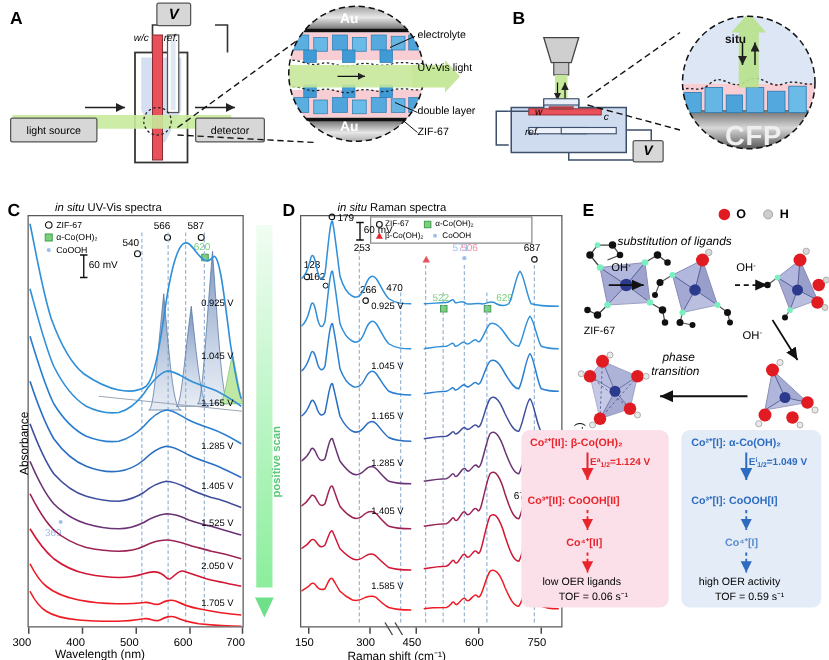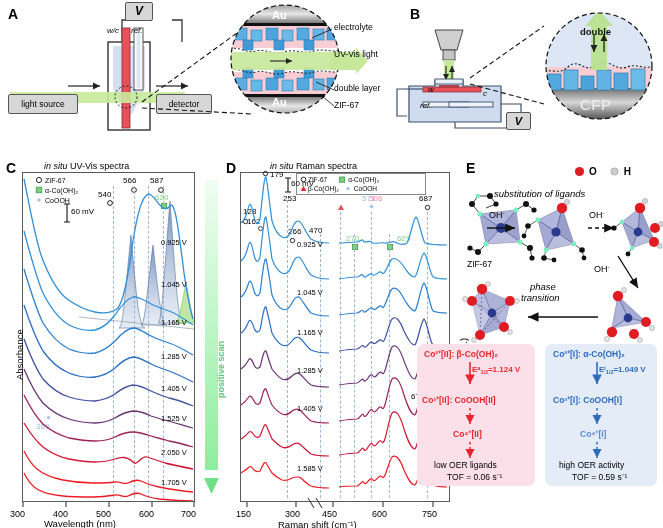--- a/index.html
+++ b/index.html
@@ -243,22 +243,22 @@
         <rect x="86" y="57" width="14" height="21" fill="#6bbbe8" stroke="#2f7fb5" stroke-width="0.7"></rect>
       </g>
       <path d="M0,60 C8,56 14,64 24,54 C34,46 40,62 52,53 C64,45 70,60 82,55 C92,51 100,58 108,54" stroke="#222" stroke-width="1.1" fill="none" stroke-dasharray="2,2"></path>
 
       <path d="M46,58 L46,14 L40,14 L54,-2 L68,14 L62,14 L62,58 Z" fill="#b8e38c" opacity="0.92"></path>
       <path d="M49,22 L49,40" stroke="#111" stroke-width="1.2" marker-end="url(#arrA)"></path>
       <path d="M59,40 L59,22" stroke="#111" stroke-width="1.2" marker-end="url(#arrA)"></path>
     </g>
     <circle cx="54" cy="54" r="53" fill="none" stroke="#111" stroke-width="1.2" stroke-dasharray="5,3"></circle>
   </svg>
-  <div class="abs lbl" style="left:580px;top:26px;font-size:9.5px;font-weight:bold;color:#111;">double</div>
-  <div class="abs lbl" style="left:580px;top:96px;font-size:15px;font-weight:normal;color:#efefef;letter-spacing:0.5px;">CFP</div>
+  <div class="abs lbl" style="left:580px;top:26px;font-size:9.5px;font-weight:bold;color:#111;">situ</div>
+  <div class="abs lbl" style="left:580px;top:96px;font-size:22px;font-weight:bold;color:#efefef;letter-spacing:0.5px;">CFP</div>
 
   <div class="abs panel-letter" style="left:6px;top:160px;">C</div>
   <div class="abs ttl lbl" style="left:44px;top:161px;">
     <span class="ital">in situ</span><span> UV-Vis spectra</span>
   </div>
 
   <div class="abs plotframe" style="left:22px;top:172px;width:173px;height:330px;"></div>
 
   <div class="abs" style="left:34px;top:175px;">
     <div style="display:flex;align-items:center;height:10px;">
@@ -435,21 +435,21 @@
   <div class="abs lbl" style="left:283px;top:194px;font-size:8px;">253</div>
   <div class="abs lbl" style="left:288px;top:227px;font-size:8px;">266</div>
   <svg class="abs" style="left:289px;top:237px;" width="7" height="7">
       <circle cx="3.5" cy="3.5" r="2.2" fill="none" stroke="#111" stroke-width="0.9"></circle>
     </svg>
   <div class="abs lbl" style="left:309px;top:226px;font-size:8px;">470</div>
   <div class="abs lbl pink" style="left:332px;top:194px;font-size:8px;">506</div>
   <svg class="abs" style="left:337px;top:203px;" width="8" height="8">
       <path d="M4,1.5 L7,7 L1,7 Z" fill="#e8525a"></path>
     </svg>
-  <div class="abs lbl grn" style="left:346px;top:234px;font-size:8px;">270</div>
+  <div class="abs lbl grn" style="left:346px;top:234px;font-size:8px;">522</div>
   <svg class="abs" style="left:351px;top:243px;" width="8" height="8">
       <rect x="1.4" y="1.4" width="5.2" height="5.2" fill="#7ad17a" stroke="#3f9e4f" stroke-width="0.8"></rect>
     </svg>
   <div class="abs lbl lblue" style="left:362px;top:194px;font-size:8px;">571</div>
   <svg class="abs" style="left:368px;top:203px;" width="7" height="7">
       <circle cx="3.5" cy="3.5" r="1.7" fill="#9fc0e8"></circle>
     </svg>
   <div class="abs lbl grn" style="left:381px;top:234px;font-size:8px;margin-left:16px;">629</div>
   <svg class="abs" style="left:386px;top:243px;" width="8" height="8">
       <rect x="1.4" y="1.4" width="5.2" height="5.2" fill="#7ad17a" stroke="#3f9e4f" stroke-width="0.8"></rect>

